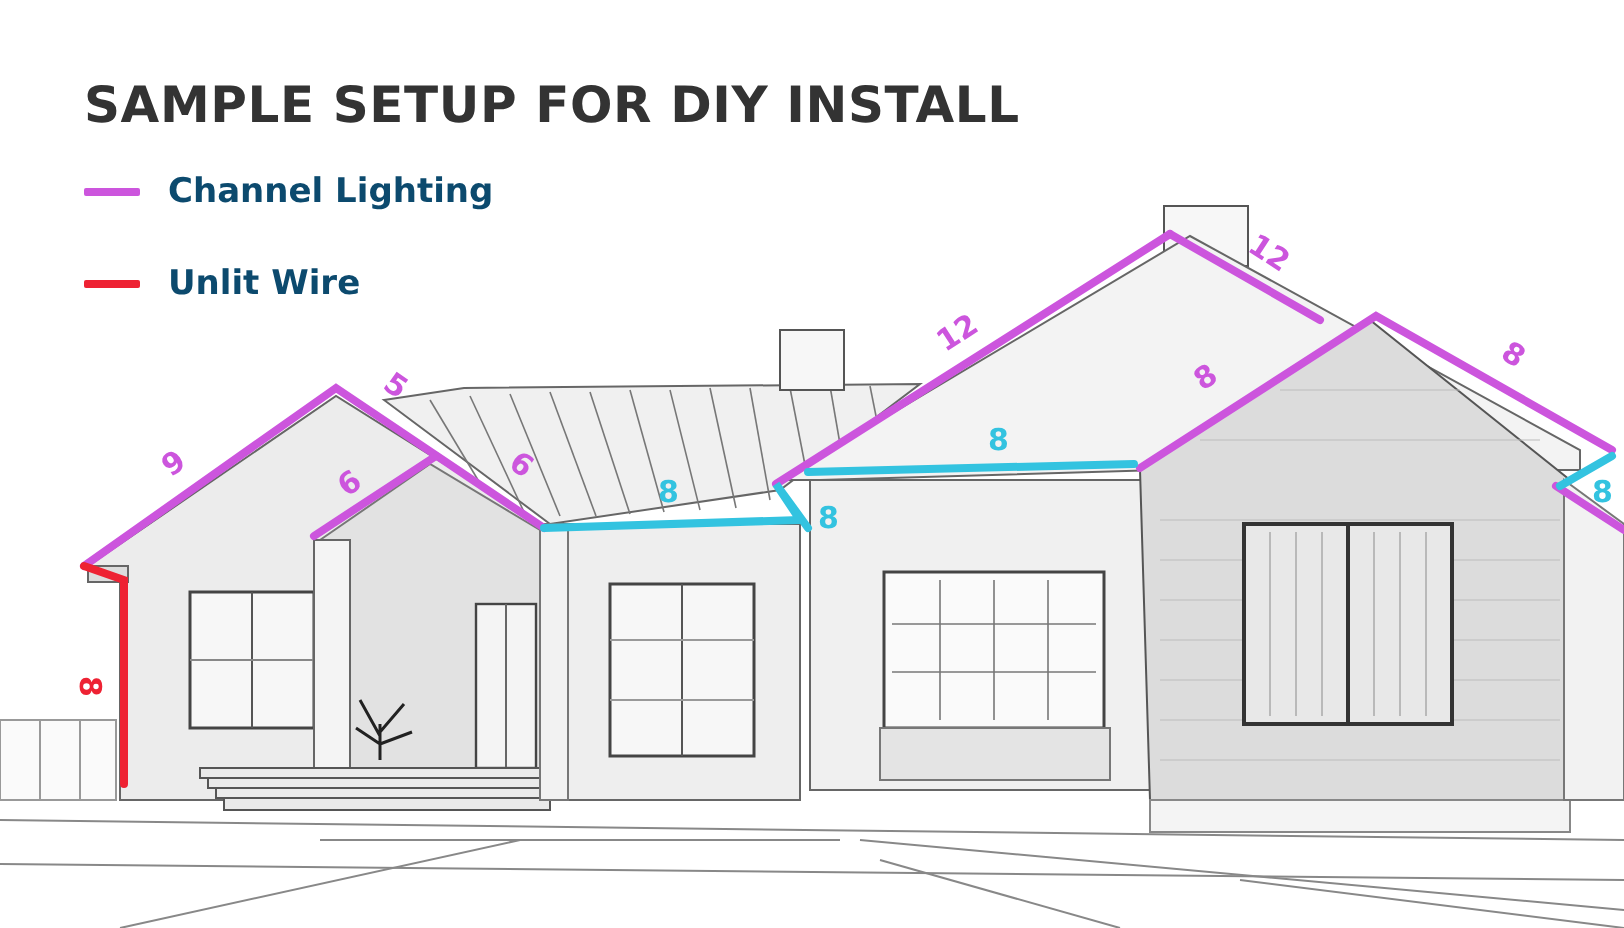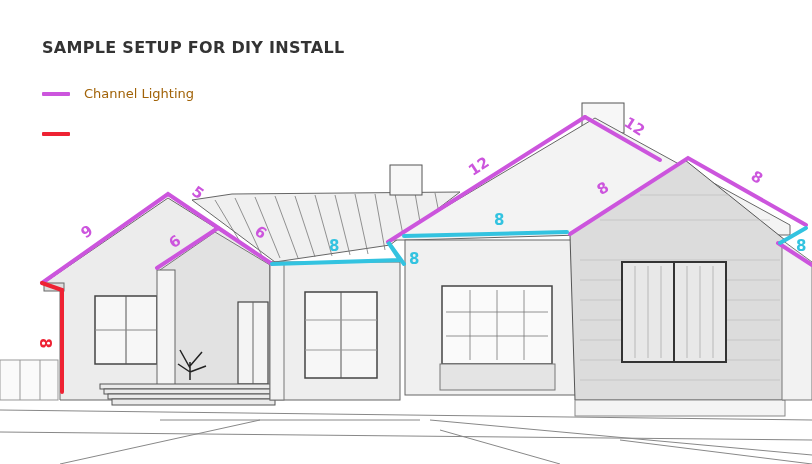--- a/index.html
+++ b/index.html
@@ -1,22 +1,22 @@
 <!DOCTYPE html>
 <html><head>
 <meta charset="utf-8">
 <style>
   html,body{margin:0;padding:0;}
   body{width:812px;height:464px;overflow:hidden;background:#ffffff;font-family:"DejaVu Sans","Liberation Sans",sans-serif;position:relative;}
   .stage{position:absolute;left:0;top:0;width:812px;height:464px;}
   .legend-panel{position:absolute;left:14px;top:0;width:496px;height:152px;background:#ffffff;}
-  .title{position:absolute;left:42px;top:38px;font-size:16px;font-weight:bold;color:#333333;letter-spacing:0.3px;white-space:nowrap;}
+  .title{position:absolute;left:42px;top:38px;font-size:25px;font-weight:bold;color:#333333;letter-spacing:0.3px;white-space:nowrap;}
   .legend-item{position:absolute;left:42px;display:flex;align-items:center;white-space:nowrap;}
   .legend-swatch{width:28px;height:4px;border-radius:1px;margin-right:14px;}
-  .legend-label{font-size:13px;font-weight:normal;color:#a16207;}
+  .legend-label{font-size:17px;font-weight:bold;color:#0c4a6e;}
   svg text{font-family:"DejaVu Sans","Liberation Sans",sans-serif;font-weight:bold;}
 </style>
 </head>
 <body>
 
 <div class="stage">
   <svg width="812" height="464" viewBox="0 0 812 464">
 
     <rect x="0" y="0" width="812" height="464" fill="#ffffff"></rect>
 
@@ -183,14 +183,15 @@
   
   <div class="legend-panel"></div>
   <div class="title">SAMPLE SETUP FOR DIY INSTALL</div>
 
   <div class="legend-item" style="top:86px;">
     <span class="legend-swatch" style="background:#cc55dd;"></span>
     <span class="legend-label">Channel Lighting</span>
   </div>
   <div class="legend-item" style="top:132px;">
     <span class="legend-swatch" style="background:#ee2233;"></span>
+    <span class="legend-label">Unlit Wire</span>
   </div>
 </div>
 
 </body></html>

